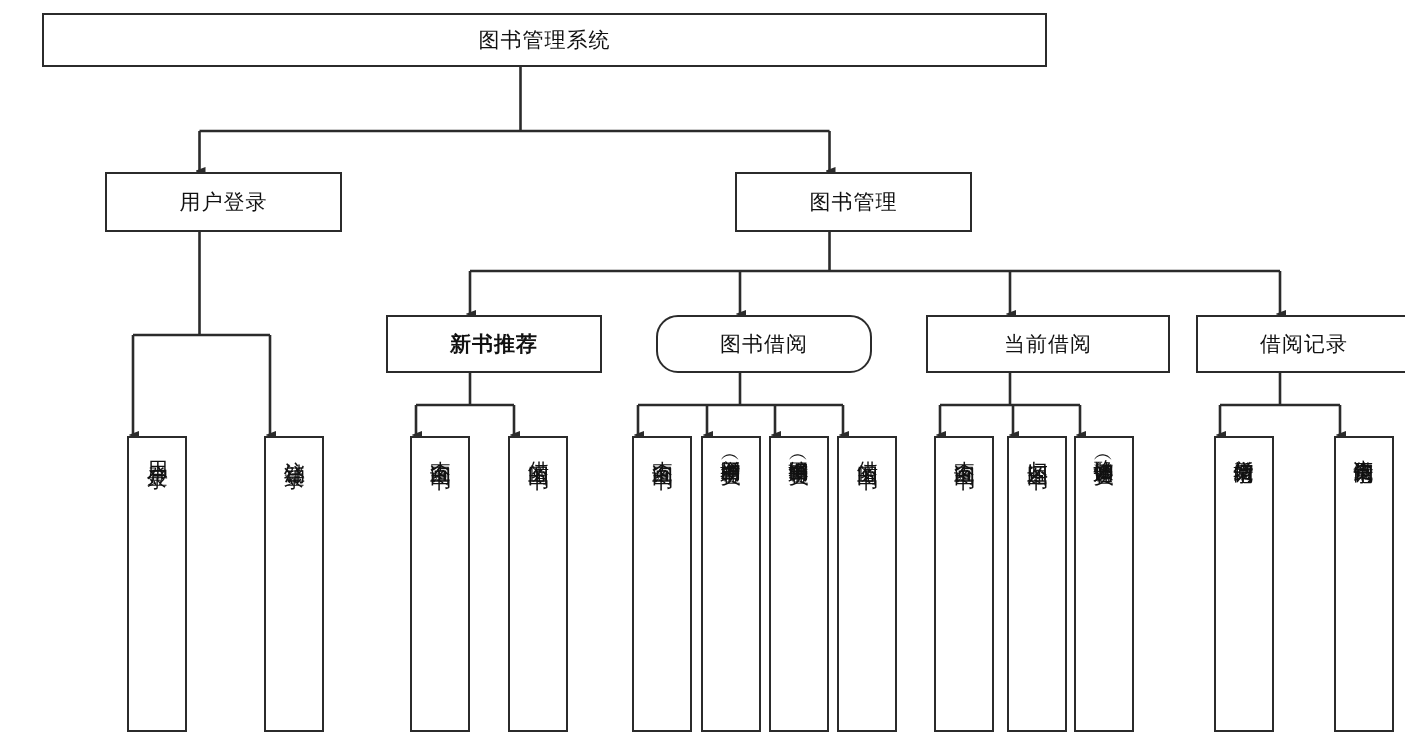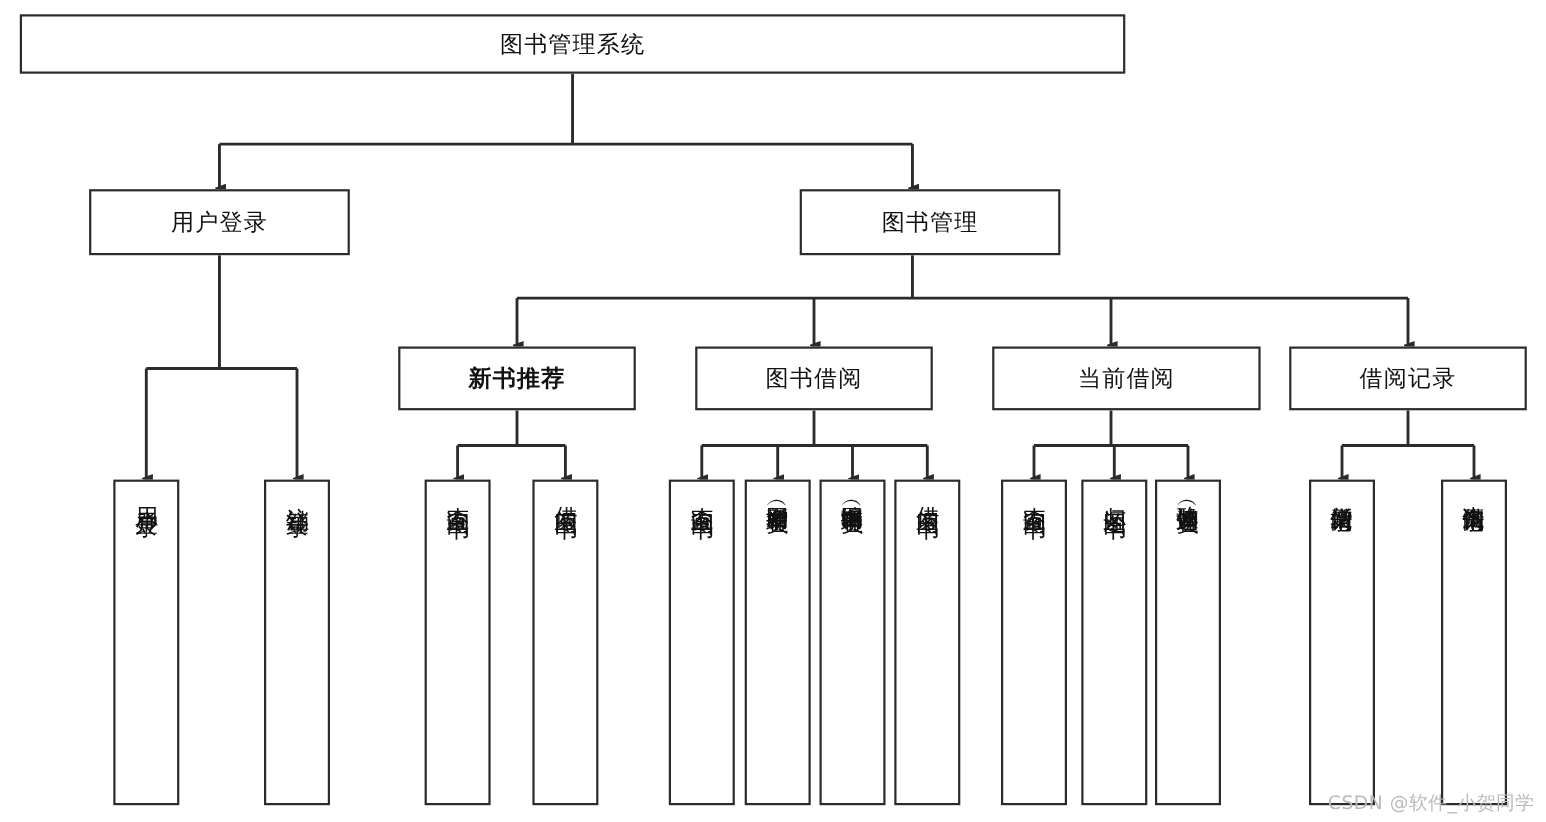--- a/index.html
+++ b/index.html
@@ -17,20 +17,21 @@
   }
   .node {
     position: absolute;
     box-sizing: border-box;
     border: 2px solid #2b2b2b;
     background: #ffffff;
     display: flex;
     align-items: center;
     justify-content: center;
     color: #111111;
+    margin-left: 24px;
   }
   .node-label {
     display: block;
     text-align: center;
     line-height: 1.18;
     color: #111111;
     white-space: nowrap;
   }
   .node.horizontal .node-label {
     font-size: 21px;
@@ -116,27 +117,27 @@
         <line x1="1340" y1="405" x2="1340" y2="435" stroke="#2b2b2b" stroke-width="2.6" marker-end="url(#arrowhead)"></line>
       </g>
   </svg>
   <div id="node-layer">
       <div class="node horizontal" style="left: 18px; top: 13px; width: 1005px; height: 54px;">
         <span class="node-label">图书管理系统</span>
       </div>
       <div class="node horizontal" style="left: 81px; top: 172px; width: 237px; height: 60px;">
         <span class="node-label">用户登录</span>
       </div>
-      <div class="node horizontal" style="left: 727px; top: 172px; width: 237px; height: 60px;">
+      <div class="node horizontal" style="left: 711px; top: 172px; width: 237px; height: 60px;">
         <span class="node-label">图书管理</span>
       </div>
       <div class="node horizontal" style="left: 362px; top: 315px; width: 216px; height: 58px; font-weight: bold;">
         <span class="node-label">新书推荐</span>
       </div>
-      <div class="node horizontal" style="left: 632px; top: 315px; width: 216px; height: 58px;">
+      <div class="node horizontal" style="left: 632px; top: 315px; width: 216px; height: 58px; border-radius: 22px;">
         <span class="node-label">图书借阅</span>
       </div>
       <div class="node horizontal" style="left: 902px; top: 315px; width: 244px; height: 58px;">
         <span class="node-label">当前借阅</span>
       </div>
       <div class="node horizontal" style="left: 1172px; top: 315px; width: 216px; height: 58px;">
         <span class="node-label">借阅记录</span>
       </div>
       <div class="node vertical" style="left: 103px; top: 436px; width: 60px; height: 296px;">
         <span class="node-label">用户登录</span>
@@ -171,14 +172,13 @@
       <div class="node vertical tall-text" style="left: 1050px; top: 436px; width: 60px; height: 296px;">
         <span class="node-label">确认归还（管理员）</span>
       </div>
       <div class="node vertical tall-text" style="left: 1190px; top: 436px; width: 60px; height: 296px;">
         <span class="node-label">新增借阅记录</span>
       </div>
       <div class="node vertical tall-text" style="left: 1310px; top: 436px; width: 60px; height: 296px;">
         <span class="node-label">查询借阅记录</span>
       </div>
     </div>
-  <div class="watermark">CSDN @软件_小贺同学</div>
 </div>
 
 </body></html>

